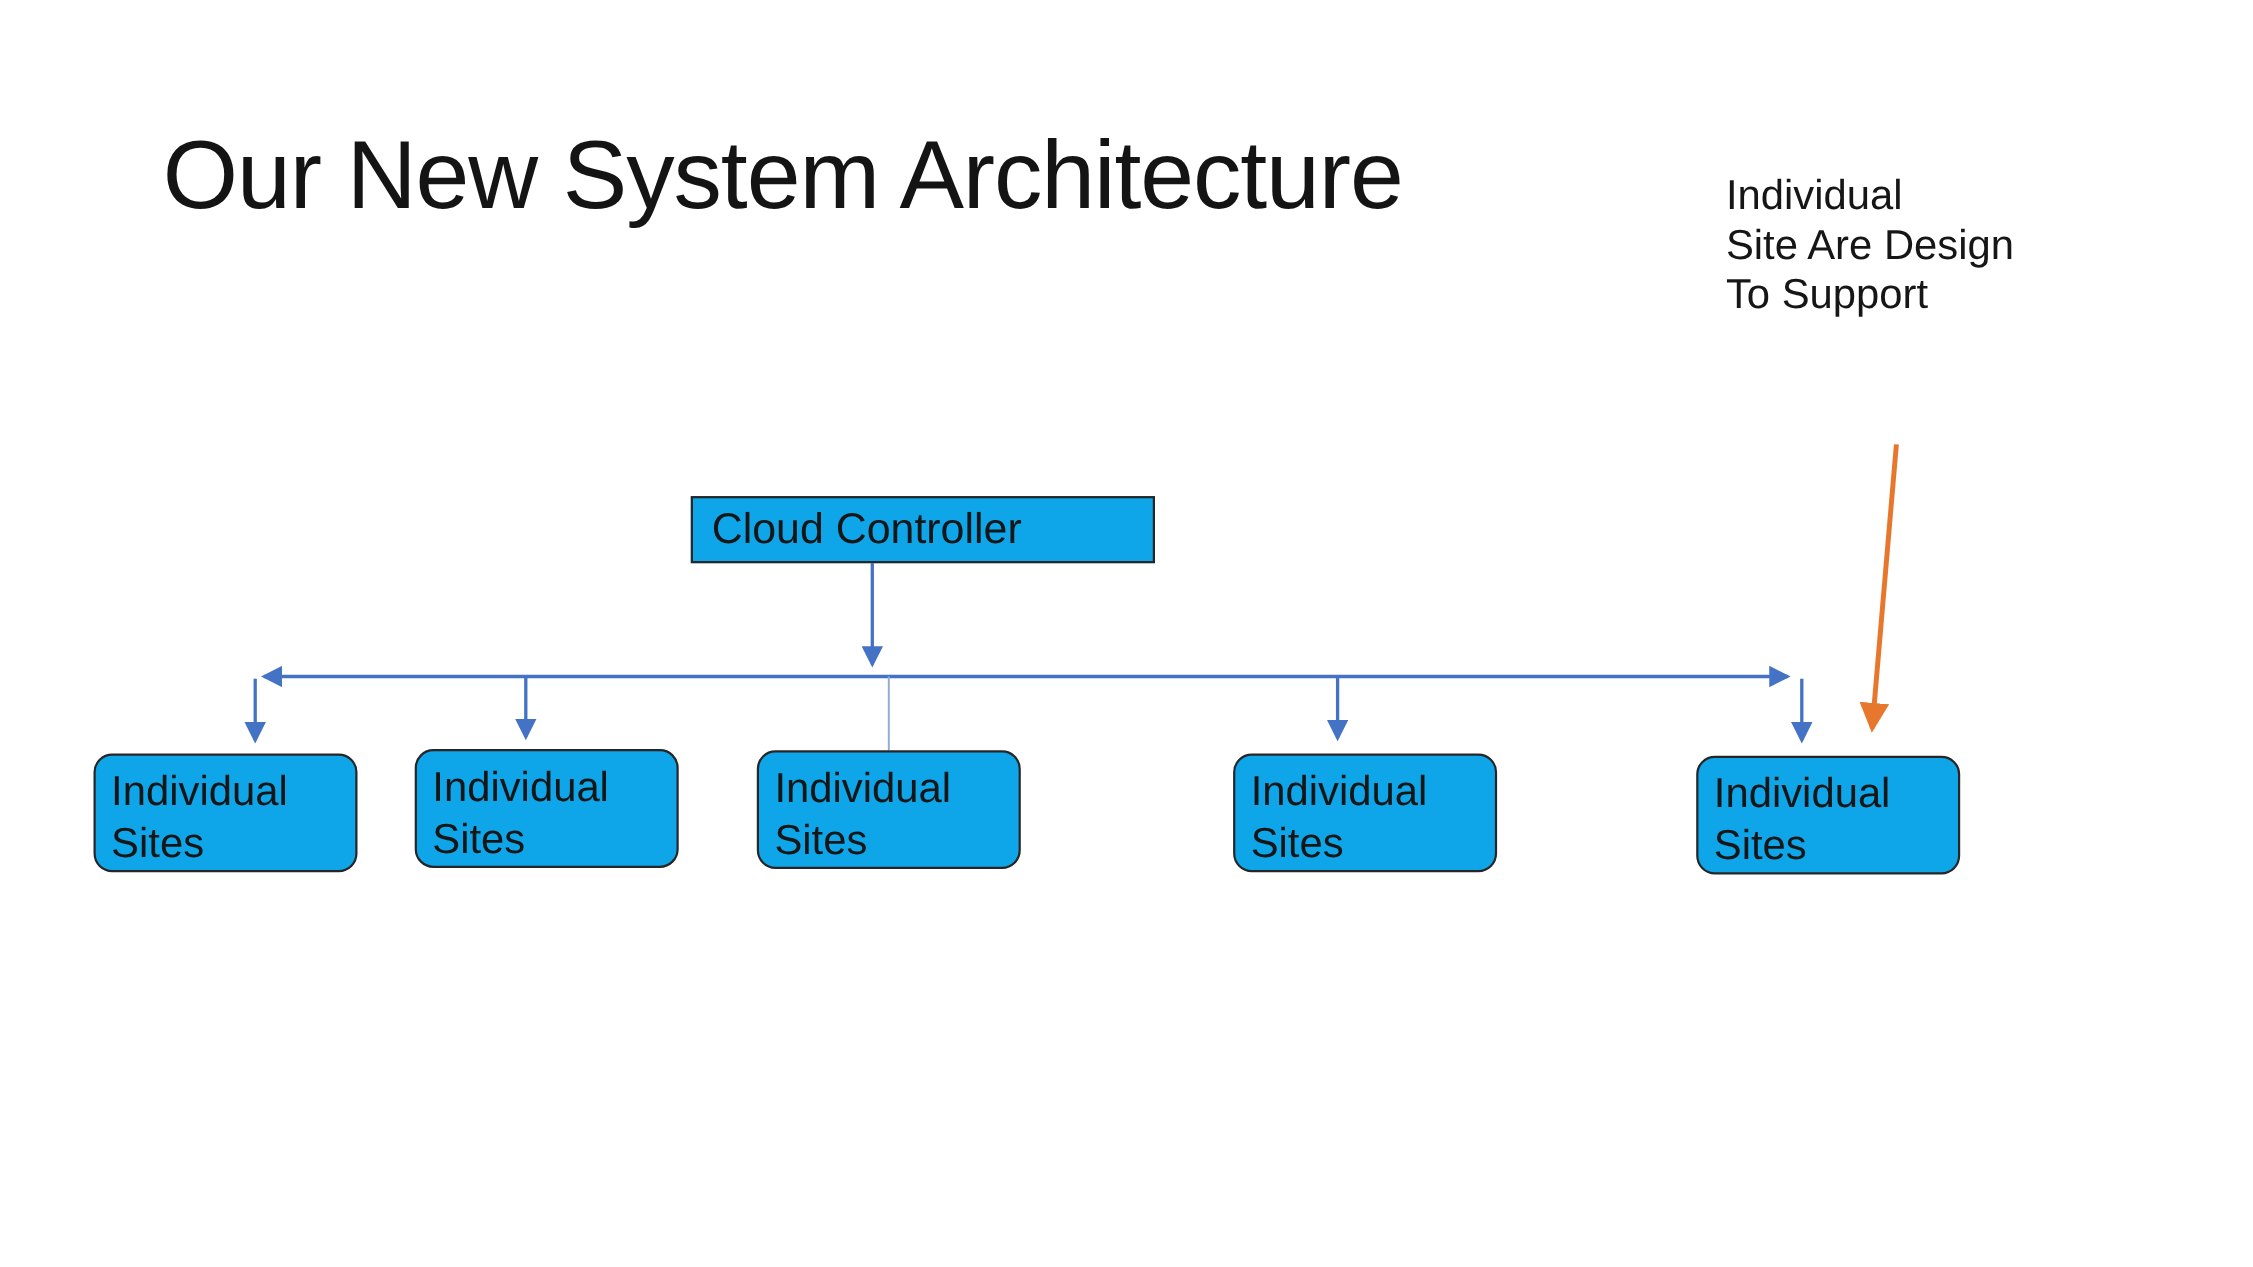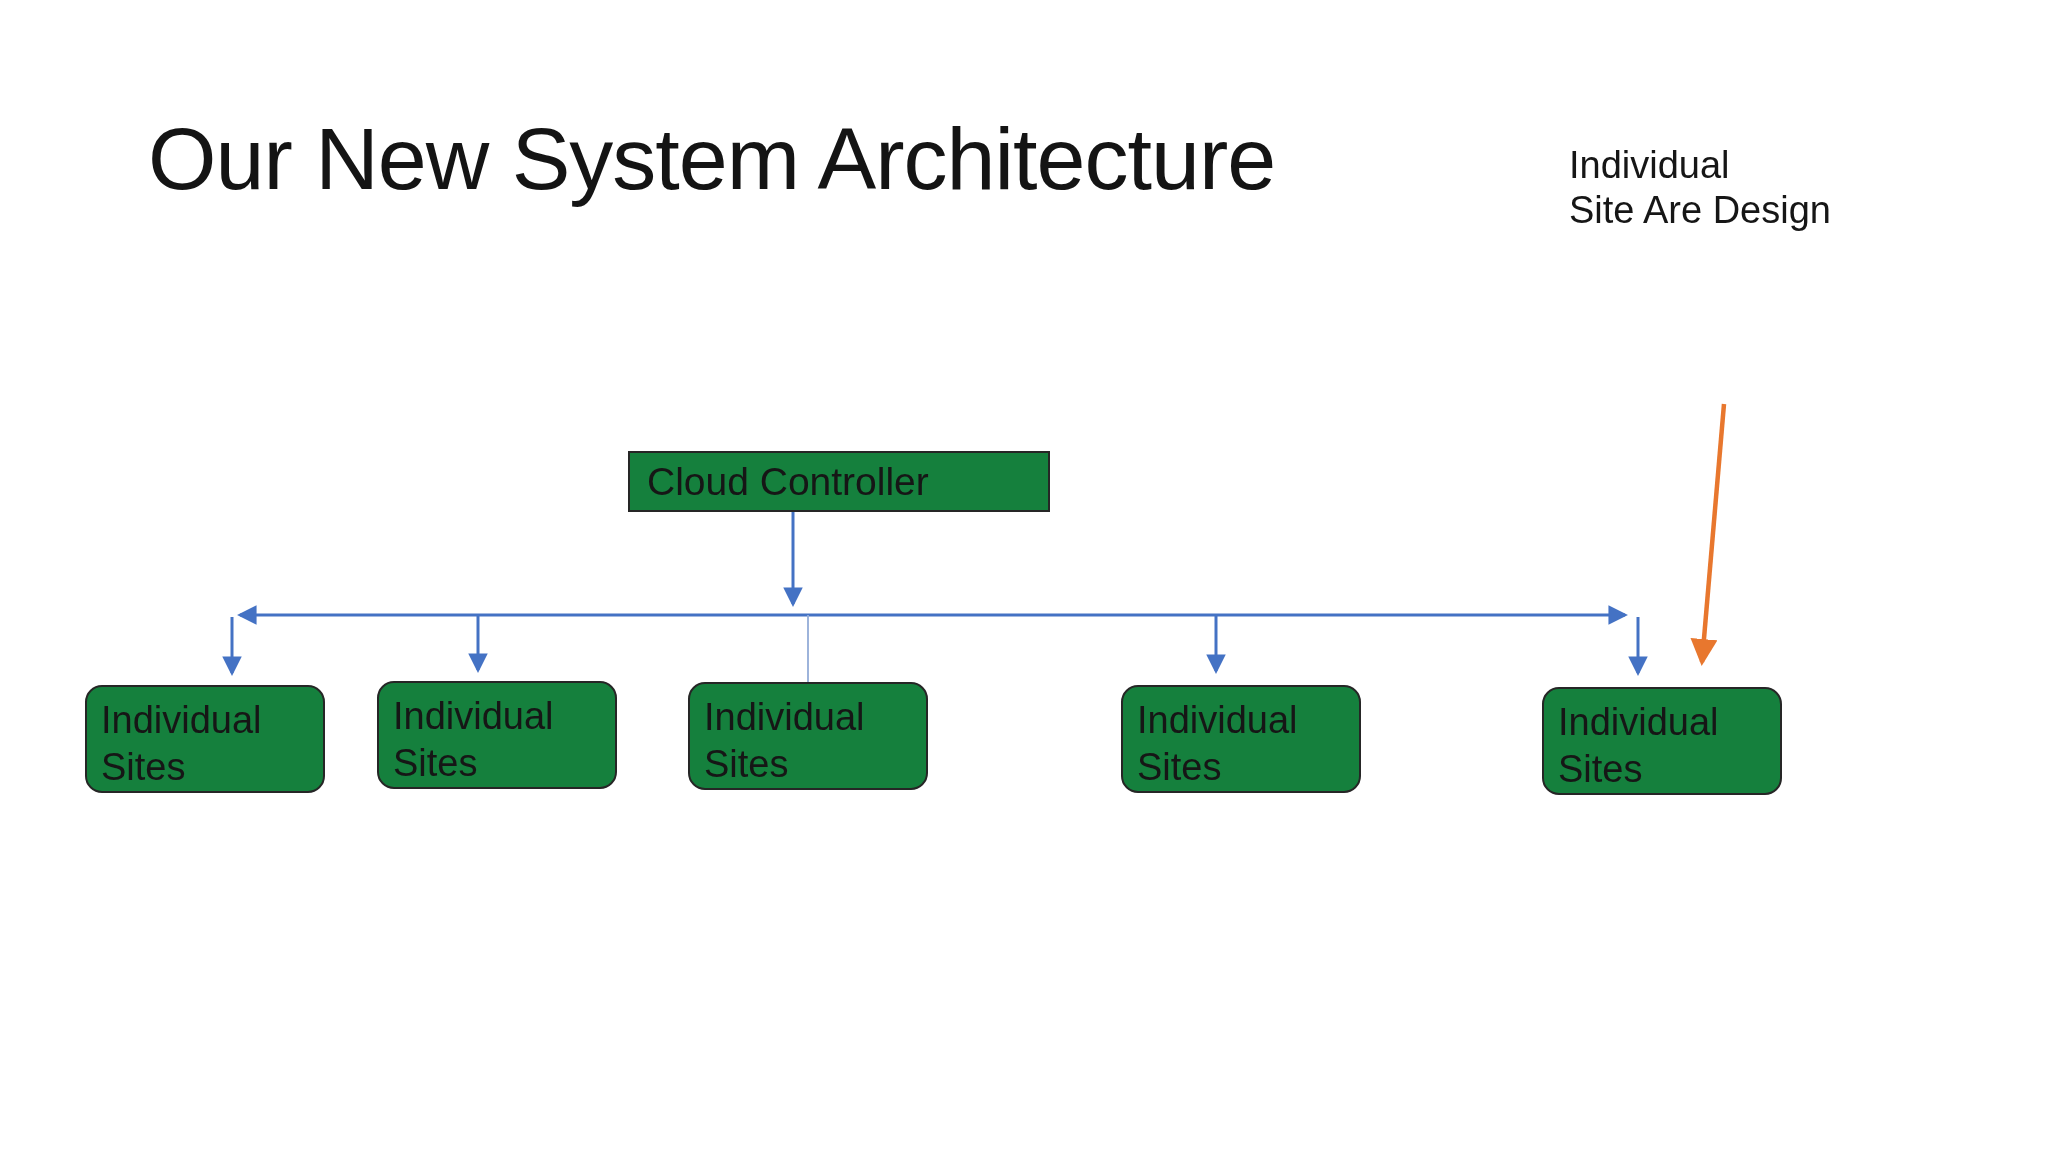--- a/index.html
+++ b/index.html
@@ -22,30 +22,30 @@
     top: 108px;
     font-size: 88px;
     font-weight: 300;
     letter-spacing: -1px;
     color: #141414;
     white-space: nowrap;
   }
   .callout-text {
     position: absolute;
     left: 1569px;
-    top: 143px;
+    top: 156px;
     font-size: 38px;
     line-height: 45px;
     color: #161616;
     white-space: nowrap;
   }
   .node {
     position: absolute;
     box-sizing: border-box;
-    background: #15803d;
+    background: #0ea5e9;
     border: 2px solid #262626;
     font-size: 38px;
     color: #161616;
   }
   .node.controller {
     left: 628px;
     top: 451px;
     width: 422px;
     height: 61px;
     display: flex;
@@ -104,20 +104,21 @@
     <line x1="1638" y1="617" x2="1638" y2="673" stroke="#4472C4" stroke-width="3" marker-end="url(#arrowBlue)"></line>
 
     <line x1="1724" y1="404" x2="1702" y2="662" stroke="#E8772E" stroke-width="4.5" marker-end="url(#arrowOrange)"></line>
   </svg>
 
   <div class="slide-title">Our New System Architecture</div>
 
   <div class="callout-text">
     <div>Individual</div>
     <div>Site Are Design</div>
+    <div>To Support</div>
   </div>
 
   <div class="node controller">
     <span>Cloud Controller</span>
   </div>
 
   <div class="node site site-1">
     <span>Individual Sites</span>
   </div>
   <div class="node site site-2">

